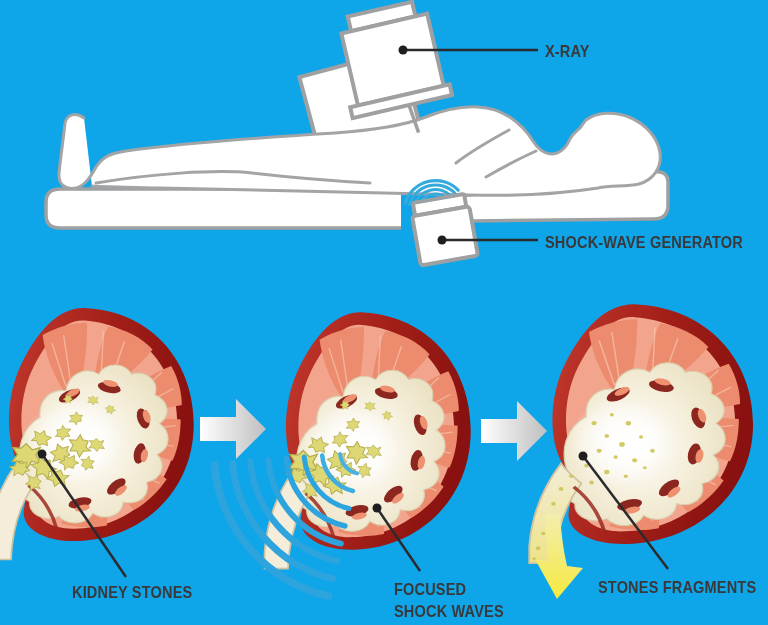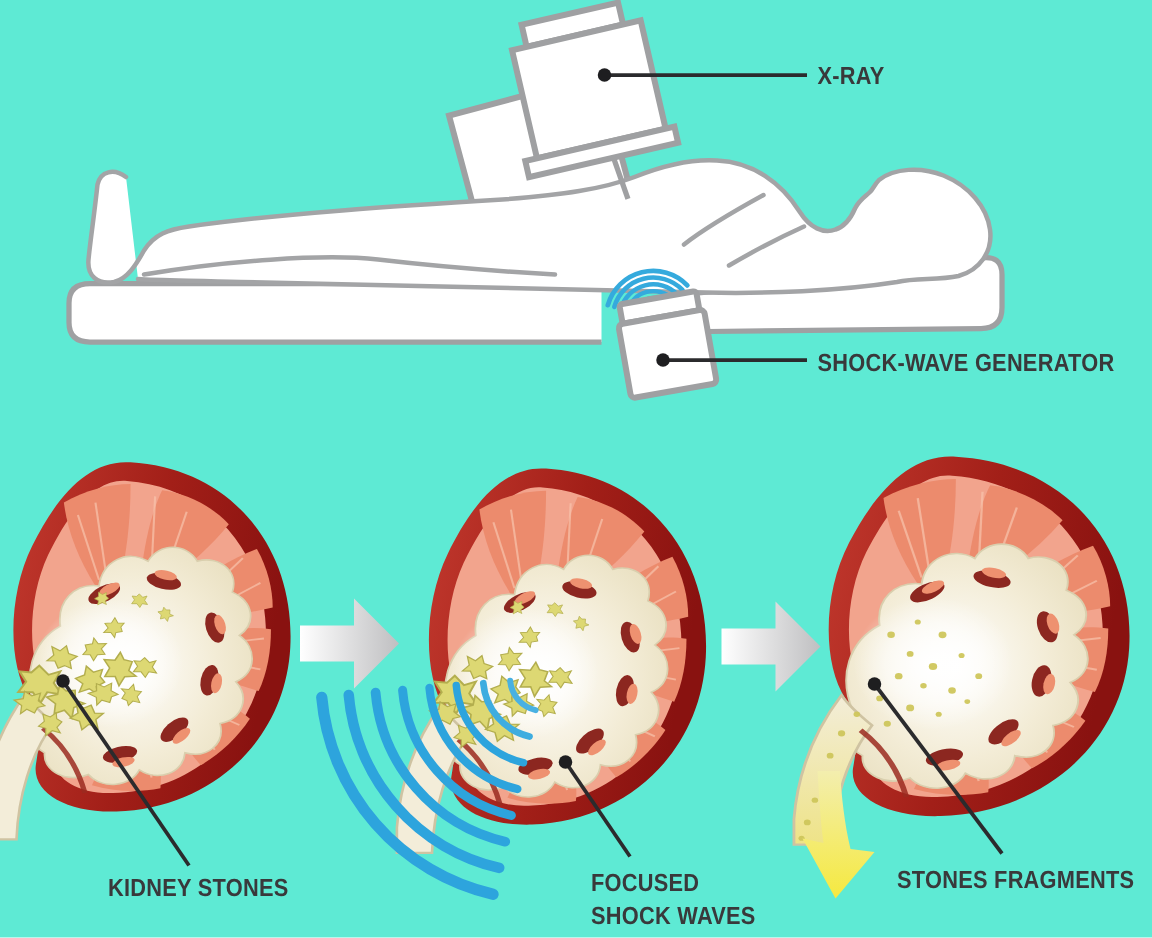--- a/index.html
+++ b/index.html
@@ -1,16 +1,16 @@
 <!DOCTYPE html>
 <html><head>
 <meta charset="utf-8">
 <style>
   html,body{margin:0;padding:0;background:#fff;}
-  .canvas{position:relative;width:768px;height:625px;background:#5eead4;overflow:hidden;
+  .canvas{position:relative;width:768px;height:625px;background:#0ea5e9;overflow:hidden;
           font-family:"Liberation Sans",sans-serif;}
   .art{position:absolute;left:0;top:0;}
   .lbl{position:absolute;font-weight:700;font-size:16.5px;color:#39393b;
        letter-spacing:.2px;white-space:nowrap;transform:scaleX(.88);
        transform-origin:left center;line-height:22px;}
   .lbl span{display:block;}
 </style>
 </head>
 <body>
 

